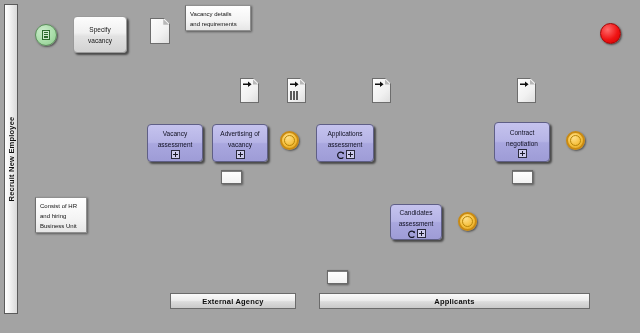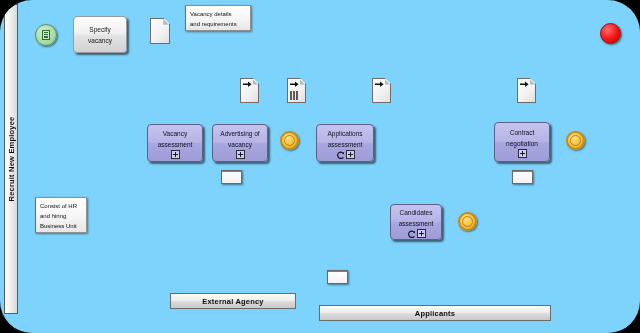--- a/index.html
+++ b/index.html
@@ -3,23 +3,22 @@
 <meta charset="utf-8">
 <style>
   html,body{margin:0;padding:0;background:#000;}
   body{
     font-family:"Liberation Sans", sans-serif;
     -webkit-font-smoothing:none;
   }
   #canvas{
     position:relative;
     width:640px;height:333px;
-    background:#7dd3fc;
+    background:#a3a3a3;
     overflow:hidden;
-    border-radius:32px;
   }
 
   
   .pool-lane{
     position:absolute;
     border:1px solid #5a5a5a;
     background:linear-gradient(to right,#ffffff 0%,#f2f2f2 40%,#d9d9d9 100%);
     box-sizing:border-box;
   }
   .pool-lane-label{
@@ -341,17 +340,17 @@
       <span class="marker-plus"></span>
     </span>
   </div>
 
   <div class="event event-inter" style="left:458px;top:212px;width:19px;height:19px;"></div>
 
   <div class="pool-collapsed" style="left:170px;top:293px;width:126px;height:16px;">
     <span>External Agency</span>
   </div>
 
-  <div class="pool-collapsed" style="left:319px;top:293px;width:232px;height:16px;margin-top:12px;">
+  <div class="pool-collapsed" style="left:319px;top:293px;width:271px;height:16px;">
     <span>Applicants</span>
   </div>
 
 </div>
 
 </body></html>

